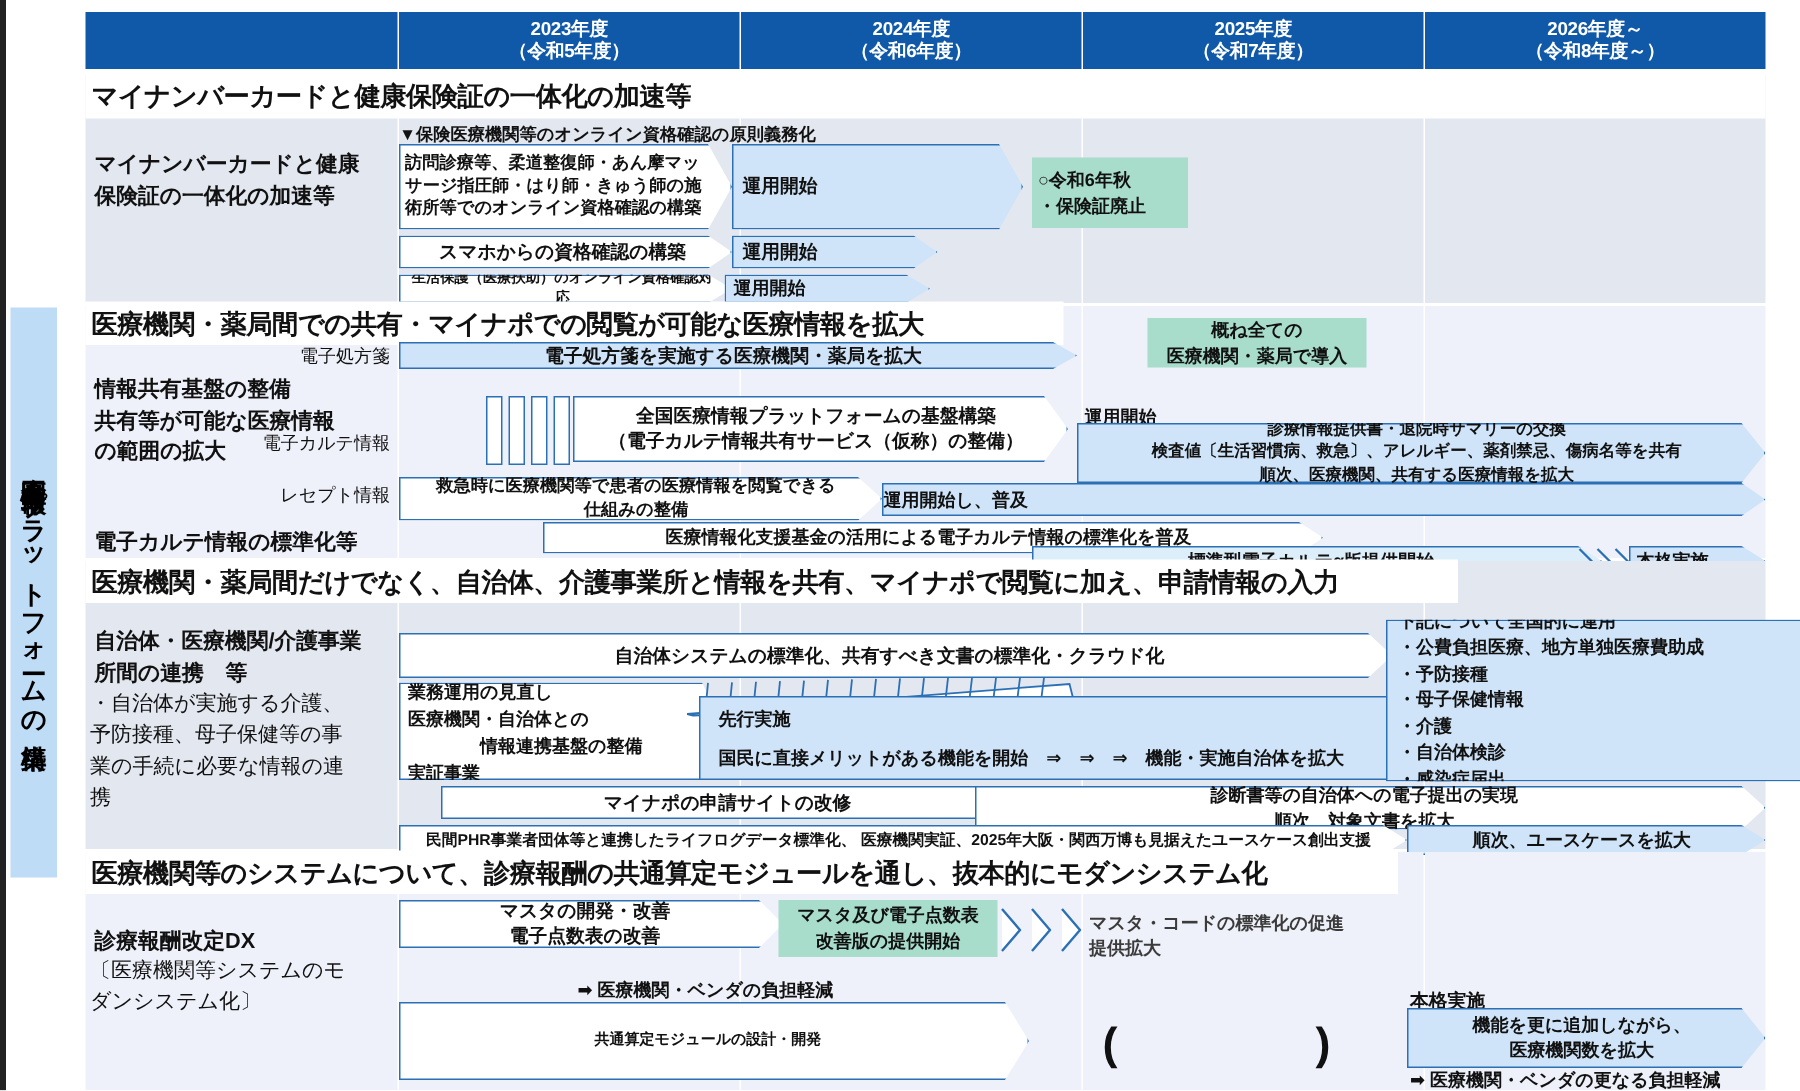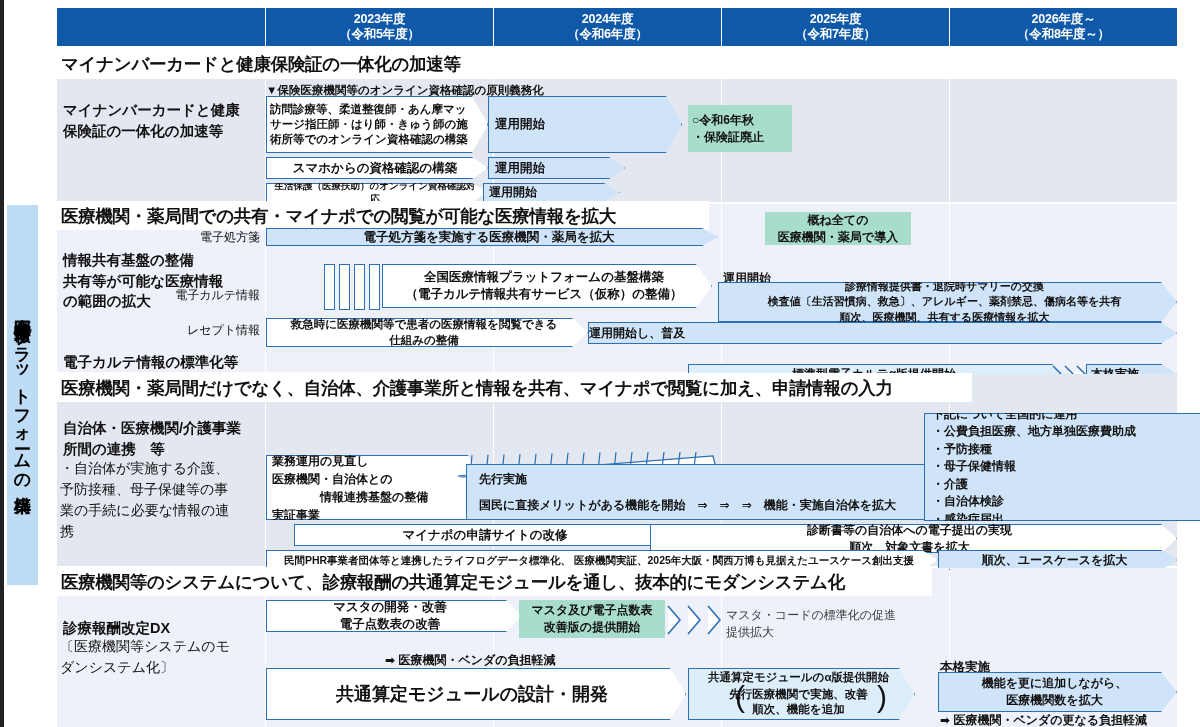--- a/index.html
+++ b/index.html
@@ -52,21 +52,21 @@
          font-size:12px;line-height:1.35;color:#111;}
   .shape .txt{padding:0 6px;width:100%;}
   .arrow{ 
     background:#cfe4f8;border:1.4px solid #2b6fb5;
     clip-path:polygon(0 0, calc(100% - 16px) 0, 100% 50%, calc(100% - 16px) 100%, 0 100%);
   }
   .arrow.white{background:#ffffff;}
   .arrow.pale{background:#ddeefb;}
   .box{background:#ffffff;border:1.4px solid #2b6fb5;}
   .box.mint{background:#a8dccb;border:none;}
-  .plain{position:absolute;font-size:12px;color:#333;line-height:1.45;}
+  .plain{position:absolute;font-size:12px;color:#333;line-height:1.45;font-weight:bold;}
   .plain.b{font-weight:bold;color:#111;}
   .bold{font-weight:bold;}
   .txt-l{text-align:left;}
   .txt-c{text-align:center;}
 
   
   .ramp{position:absolute;overflow:hidden;}
   .ramp svg{display:block;}
 
   
@@ -206,20 +206,23 @@
   </div>
 
   <div class="shape arrow white" style="left:266px;top:318px;width:322px;height:29px;">
     <div class="txt bold txt-c" style="font-size:11.5px;line-height:1.34;white-space:pre-line;padding-right:12px;">救急時に医療機関等で患者の医療情報を閲覧できる
 仕組みの整備</div>
   </div>
   <div class="shape arrow" style="left:588px;top:322px;width:589px;height:22px;">
     <div class="txt bold txt-l" style="font-size:12px;padding-left:0;">運用開始し、普及</div>
   </div>
 
+  <div class="shape arrow white" style="left:362px;top:348px;width:520px;height:21px;">
+    <div class="txt bold txt-c" style="font-size:12px;padding-right:12px;">医療情報化支援基金の活用による電子カルテ情報の標準化を普及</div>
+  </div>
 
   <div class="shape arrow pale" style="left:688px;top:364px;width:380px;height:20px;border-color:#2b6fb5;">
     <div class="txt bold txt-c" style="font-size:12px;padding-right:14px;">標準型電子カルテα版提供開始</div>
   </div>
   <div class="tchev" style="left:1052px;top:365px;">
     <svg width="11" height="18" viewBox="0 0 11 18">
         <path d="M1 1 L9 9 L1 17" fill="none" stroke="#2b6fb5" stroke-width="1.5"></path>
       </svg>
     <svg width="11" height="18" viewBox="0 0 11 18">
         <path d="M1 1 L9 9 L1 17" fill="none" stroke="#2b6fb5" stroke-width="1.5"></path>
@@ -242,20 +245,23 @@
     <span>医療機関・薬局間だけでなく、自治体、介護事業所と情報を共有、マイナポで閲覧に加え、申請情報の入力</span>
   </div>
 
   <div class="rlabel b" style="left:63px;top:418px;width:205px;white-space:pre-line;font-size:14.5px;">自治体・医療機関/介護事業
 所間の連携　等</div>
   <div class="rlabel" style="left:60px;top:458px;width:210px;white-space:pre-line;font-size:14px;line-height:1.5;">・自治体が実施する介護、
 予防接種、母子保健等の事
 業の手続に必要な情報の連
 携</div>
 
+  <div class="shape arrow white" style="left:266px;top:422px;width:662px;height:30px;">
+    <div class="txt bold txt-c" style="font-size:12.5px;padding-right:14px;">自治体システムの標準化、共有すべき文書の標準化・クラウド化</div>
+  </div>
 
   <div class="shape arrow white" style="left:266px;top:455px;width:218px;height:65px;">
     <div class="txt bold txt-l" style="font-size:12px;line-height:1.5;white-space:pre-line;padding-left:5px;padding-right:12px;">業務運用の見直し
 医療機関・自治体との
 　　　　情報連携基盤の整備
 実証事業</div>
   </div>
 
   <div class="ramp" style="left:458px;top:452px;width:260px;height:26px;">
     <svg width="260" height="26" viewBox="0 0 260 26">
@@ -345,30 +351,23 @@
     <svg width="17" height="32" viewBox="0 0 17 32">
         <path d="M2 2 L14 16 L2 30" fill="#ffffff" stroke="#2b6fb5" stroke-width="1.6" stroke-linejoin="round"></path>
       </svg>
   </div>
   <div class="plain" style="left:726px;top:607px;width:220px;font-size:12px;white-space:pre-line;color:#3b3b3b;">マスタ・コードの標準化の促進
 提供拡大</div>
 
   <div class="plain b" style="left:385px;top:652px;font-size:12px;">➡ 医療機関・ベンダの負担軽減</div>
 
   <div class="shape arrow white" style="left:266px;top:668px;width:420px;height:52px;">
-    <div class="txt bold txt-c" style="font-size:18px;padding-right:14px;">共通算定モジュールの設計・開発</div>
-  </div>
-
-  <div class="shape arrow pale" style="left:688px;top:668px;width:227px;height:52px;">
-    <div class="txt txt-c" style="padding-right:12px;">
-      <div class="bold" style="font-size:11.5px;">共通算定モジュールのα版提供開始</div>
-      <div class="bold" style="font-size:11.5px;line-height:1.35;white-space:pre-line;margin-top:1px;">先行医療機関で実施、改善
-順次、機能を追加</div>
-    </div>
-  </div>
+    <div class="txt bold txt-c" style="font-size:10px;padding-right:14px;">共通算定モジュールの設計・開発</div>
+  </div>
+
   <div class="plain" style="left:735px;top:682px;font-size:30px;color:#111;line-height:1;">(</div>
   <div class="plain" style="left:877px;top:682px;font-size:30px;color:#111;line-height:1;">)</div>
 
   <div class="plain b" style="left:940px;top:658px;font-size:12.5px;">本格実施</div>
   <div class="shape arrow" style="left:938px;top:672px;width:239px;height:40px;">
     <div class="txt bold txt-c" style="font-size:12px;line-height:1.4;white-space:pre-line;padding-right:12px;">機能を更に追加しながら、
 医療機関数を拡大</div>
   </div>
   <div class="plain b" style="left:940px;top:712px;font-size:12px;">➡ 医療機関・ベンダの更なる負担軽減</div>
 

